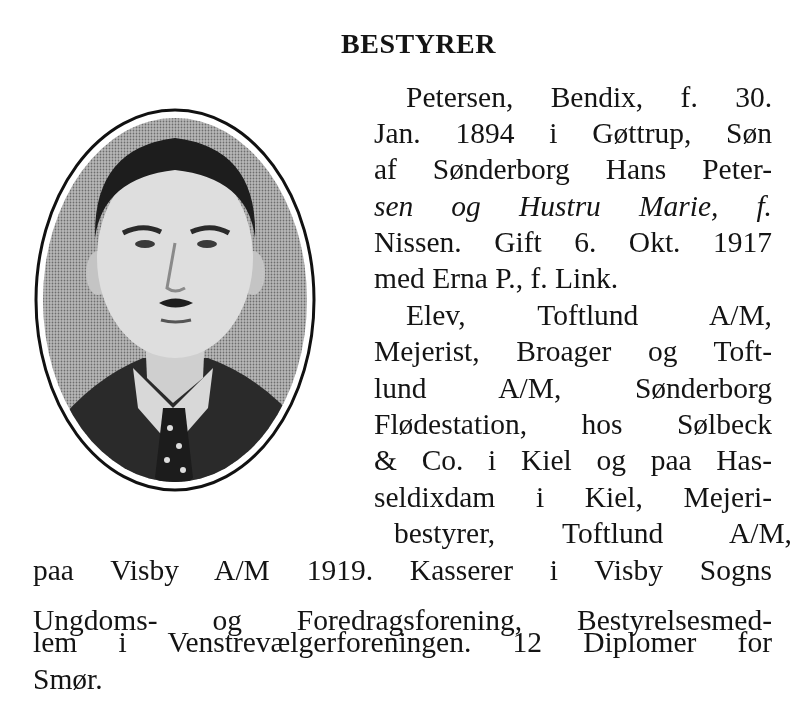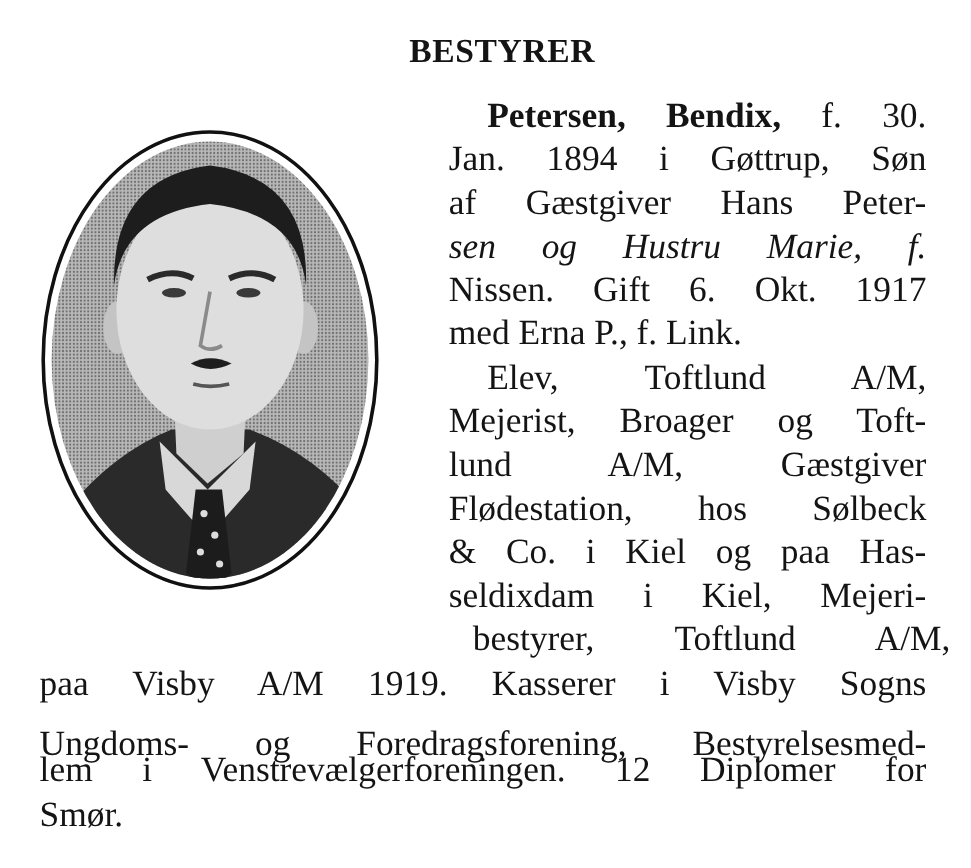--- a/index.html
+++ b/index.html
@@ -6,21 +6,21 @@
   body { width:809px; height:723px; position:relative; overflow:hidden;
          font-family:"Liberation Serif","DejaVu Serif",serif; color:#141414; }
   .heading { position:absolute; left:0; top:28px; width:809px; text-align:center;
              font-size:28px; font-weight:bold; letter-spacing:0.5px; }
   .heading span { position:relative; left:-2px;margin-left:32px; }
   .portrait { position:absolute; left:33px; top:108px; width:284px; height:385px; }
   .line { position:absolute; font-size:29.5px; line-height:36px; white-space:nowrap; }
   .just { text-align:justify; text-align-last:justify; }
   .right-col { left:374px; width:398px; }
   .full { left:33px; width:739px; }
-  .bold { font-weight:bold; }
+  .bold { font-weight:normal; }
   .indent { padding-left:32px; box-sizing:border-box; }
 </style>
 </head>
 <body>
 
 <div>
 
   <div class="heading">
     <span>BESTYRER</span>
   </div>
@@ -67,27 +67,27 @@
       <path d="M142 135 L134 180 Q142 186 152 180" stroke="#8a8a8a" stroke-width="3" fill="none"></path>
 
       <path d="M126 195 Q142 186 160 195 Q142 204 126 195 Z" fill="#1e1e1e"></path>
 
       <path d="M128 212 Q142 216 158 212" stroke="#555" stroke-width="3" fill="none"></path>
     </g>
   </svg>
 
   <div class="line right-col just indent" style="top:79px;"><span class="bold">Petersen, Bendix,</span><span> f. 30.</span></div>
   <div class="line right-col just" style="top:115px;">Jan. 1894 i Gøttrup, Søn</div>
-  <div class="line right-col just" style="top:151px;">af Gæstgiver Hans Peter-</div>
+  <div class="line right-col just" style="top:151px;">af Sønderborg Hans Peter-</div>
   <div class="line right-col just" style="top:188px;font-style:italic;">sen og Hustru Marie, f.</div>
   <div class="line right-col just" style="top:224px;">Nissen. Gift 6. Okt. 1917</div>
   <div class="line right-col" style="top:260px;">med Erna P., f. Link.</div>
   <div class="line right-col just indent" style="top:297px;">Elev, Toftlund A/M,</div>
   <div class="line right-col just" style="top:333px;">Mejerist, Broager og Toft-</div>
-  <div class="line right-col just" style="top:370px;">lund A/M, Gæstgiver</div>
+  <div class="line right-col just" style="top:370px;">lund A/M, Sønderborg</div>
   <div class="line right-col just" style="top:406px;">Flødestation, hos Sølbeck</div>
   <div class="line right-col just" style="top:442px;">&amp; Co. i Kiel og paa Has-</div>
   <div class="line right-col just" style="top:479px;">seldixdam i Kiel, Mejeri-</div>
   <div class="line right-col just" style="top:515px;margin-left:20px;">bestyrer, Toftlund A/M,</div>
   <div class="line full just" style="top:552px;">paa Visby A/M 1919. Kasserer i Visby Sogns</div>
   <div class="line full just" style="top:602px;">Ungdoms- og Foredragsforening, Bestyrelsesmed-</div>
   <div class="line full just" style="top:624px;">lem i Venstrevælgerforeningen. 12 Diplomer for</div>
   <div class="line full" style="top:661px;">Smør.</div>
 
 </div>

